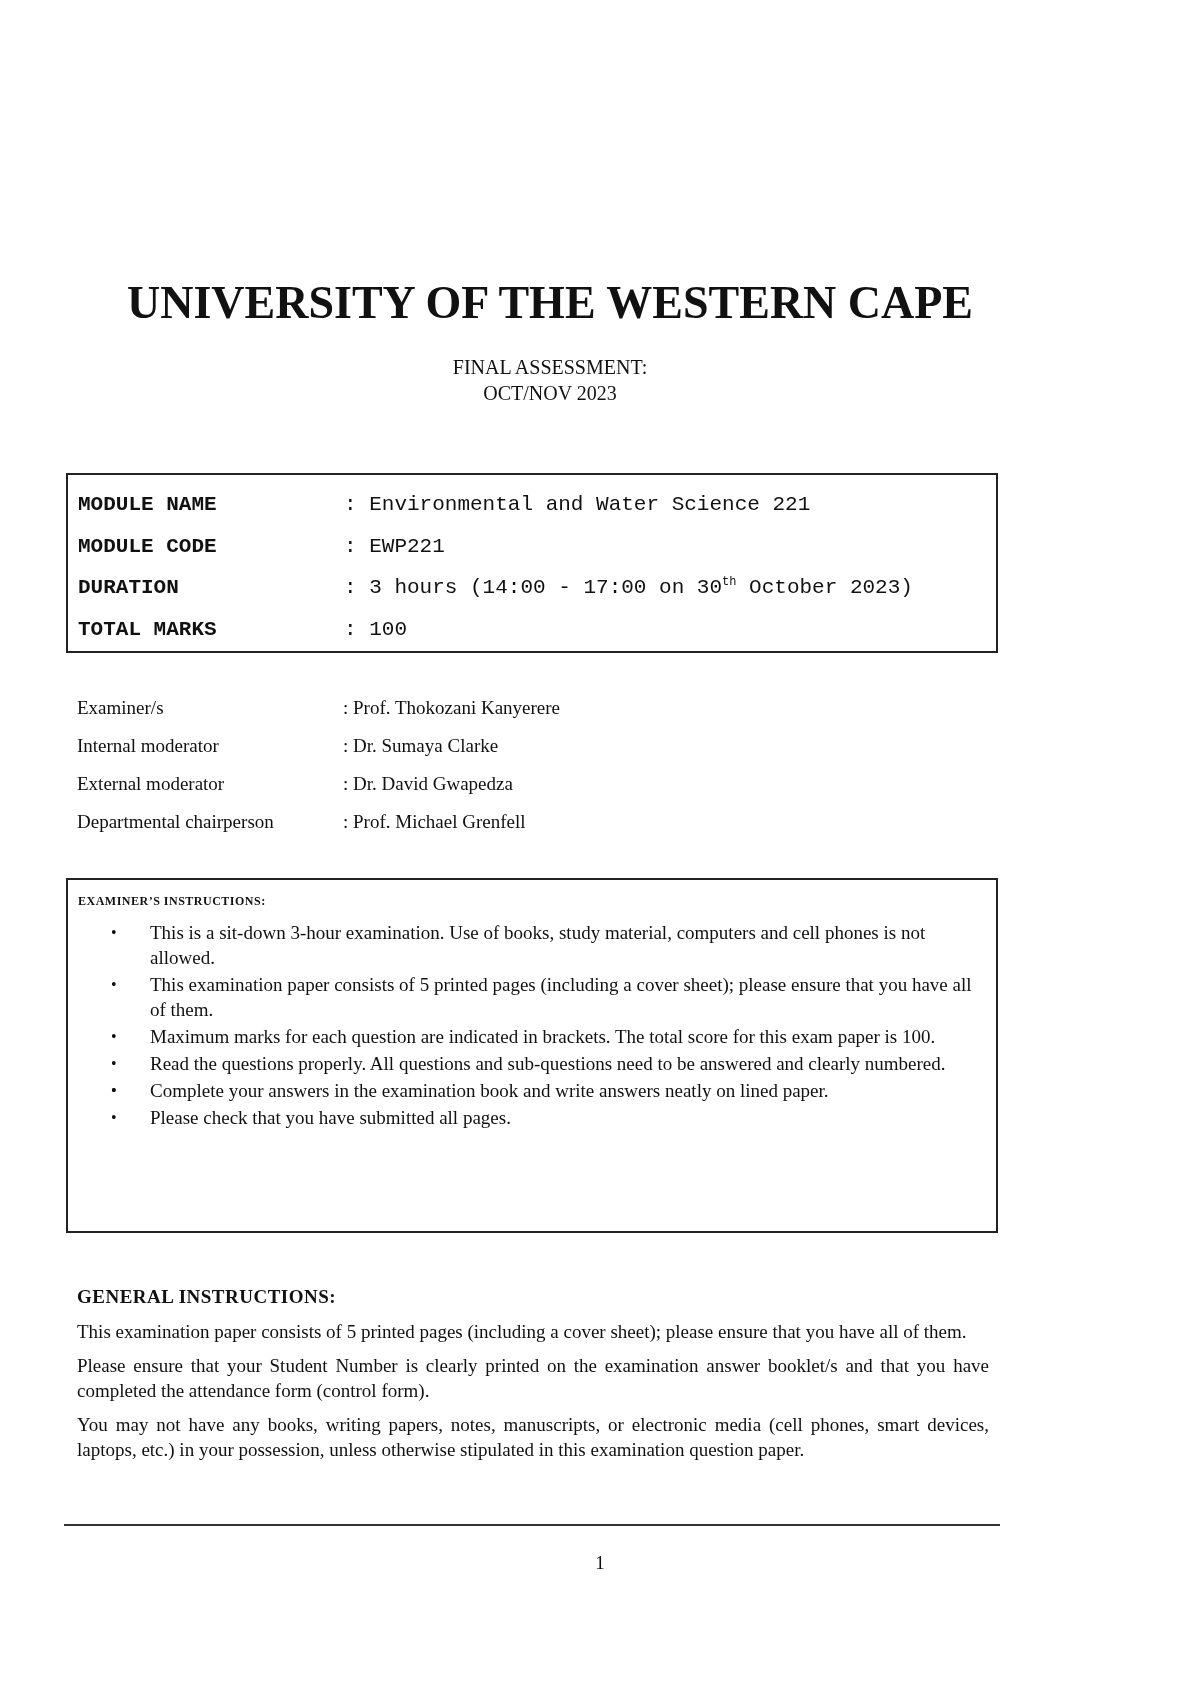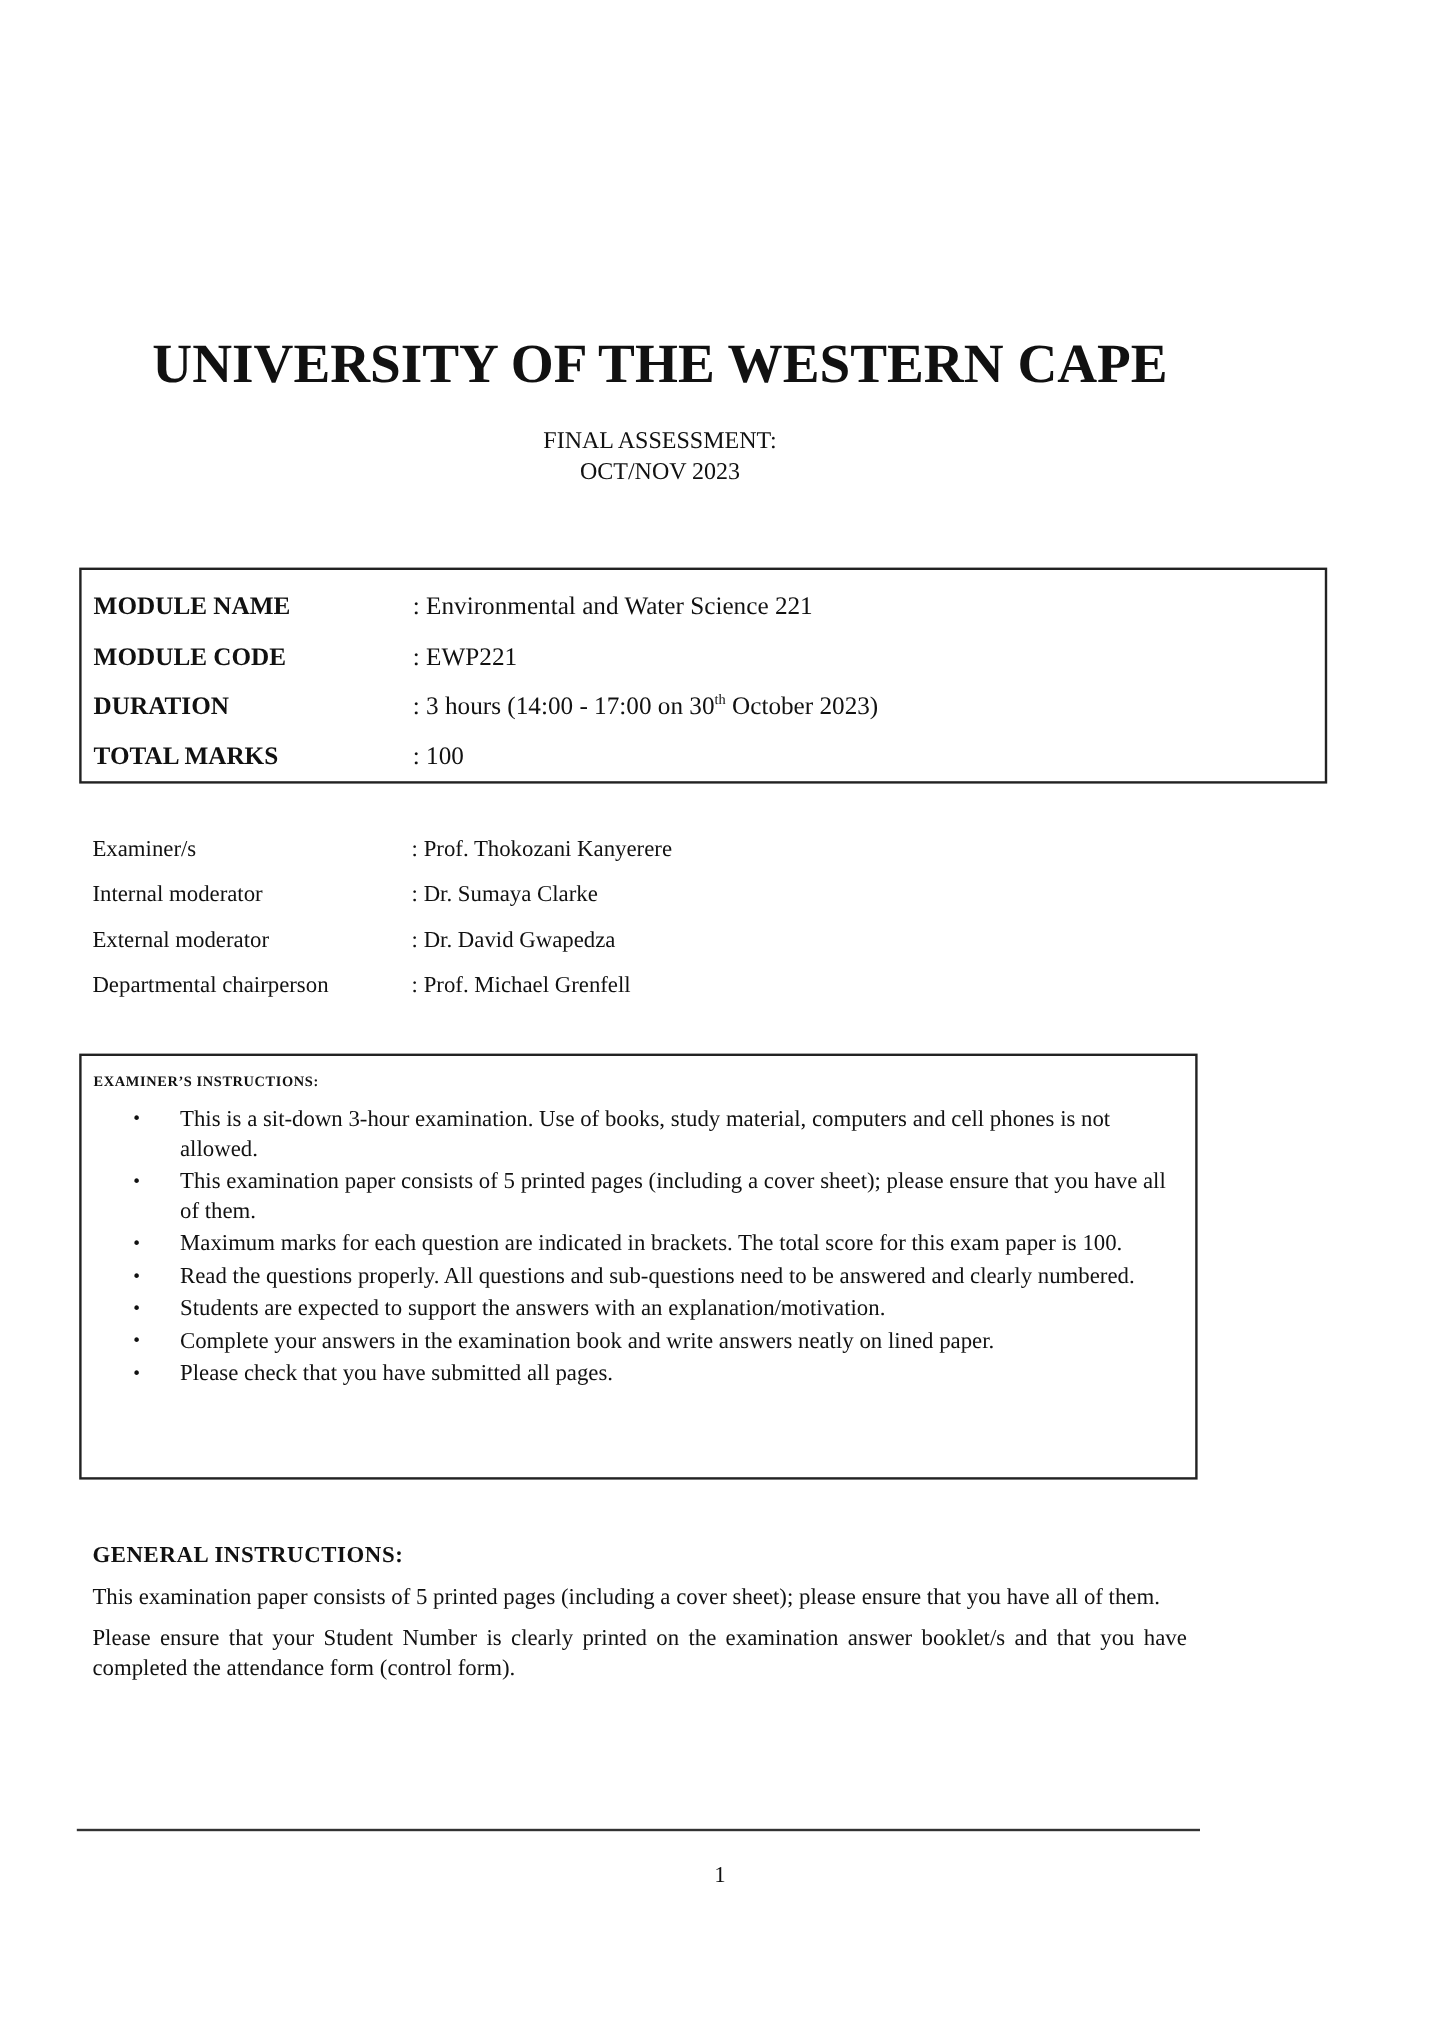--- a/index.html
+++ b/index.html
@@ -9,22 +9,22 @@
   }
   .page-title {
     position: absolute; left: 0; width: 1100px; top: 276px; text-align: center;
     font-size: 46px; font-weight: bold; letter-spacing: 0px; margin: 0;
   }
   .subtitle {
     position: absolute; left: 0; width: 1100px; top: 354px; text-align: center;
     font-size: 20px; font-weight: normal; line-height: 26px;
   }
   .module-box {
-    position: absolute; left: 66px; top: 473px; width: 1040px; height: 180px;
-    border: 2px solid #222; box-sizing: border-box;
+    position: absolute; left: 66px; top: 473px; width: 932px; height: 180px;
+    border: 2px solid #222; box-sizing: border-box; font-family: Liberation Mono, monospace;
   }
   .mrow { position: absolute; left: 10px; font-size: 21px; height: 28px; line-height: 28px; }
   .mrow .lbl { position: absolute; left: 0; font-weight: bold; white-space: nowrap; }
   .mrow .val { position: absolute; left: 266px; white-space: nowrap; }
   sup { font-size: 12px; vertical-align: super; line-height: 0; margin-top: 28px; }
 
   .staff { position: absolute; left: 77px; top: 695px; font-size: 19px; }
   .srow { position: relative; height: 38px; line-height: 26px; }
   .srow .lbl { position: absolute; left: 0; white-space: nowrap; text-align: center; }
   .srow .val { position: absolute; left: 266px; white-space: nowrap; }
@@ -95,26 +95,27 @@
   </div>
 </div>
 
 <div class="instr-box">
   <div class="instr-heading">EXAMINER’S INSTRUCTIONS:</div>
   <ul class="instr-list">
     <li><span class="bullet">•</span><span>This is a sit-down 3-hour examination. Use of books, study material, computers and cell phones is not allowed.</span></li>
     <li><span class="bullet">•</span><span>This examination paper consists of 5 printed pages (including a cover sheet); please ensure that you have all of them.</span></li>
     <li><span class="bullet">•</span><span>Maximum marks for each question are indicated in brackets. The total score for this exam paper is 100.</span></li>
     <li><span class="bullet">•</span><span>Read the questions properly. All questions and sub-questions need to be answered and clearly numbered.</span></li>
-    <li><span class="bullet">•</span><span>Students are expected to support the answers with an explanation/motivation.</span></li>
+    <li><span class="bullet">•</span></li>
     <li><span class="bullet">•</span><span>Complete your answers in the examination book and write answers neatly on lined paper.</span></li>
     <li><span class="bullet">•</span><span>Please check that you have submitted all pages.</span></li>
   </ul>
 </div>
 
 <div class="general">
   <h2>GENERAL INSTRUCTIONS:</h2>
   <p>This examination paper consists of 5 printed pages (including a cover sheet); please ensure that you have all of them.</p>
   <p>Please ensure that your Student Number is clearly printed on the examination answer booklet/s and that you have completed the attendance form (control form).</p>
+  <p>You may not have any books, writing papers, notes, manuscripts, or electronic media (cell phones, smart devices, laptops, etc.) in your possession, unless otherwise stipulated in this examination question paper.</p>
 </div>
 
 <div class="rule"></div>
 <div class="page-number">1</div>
 
 </body></html>

